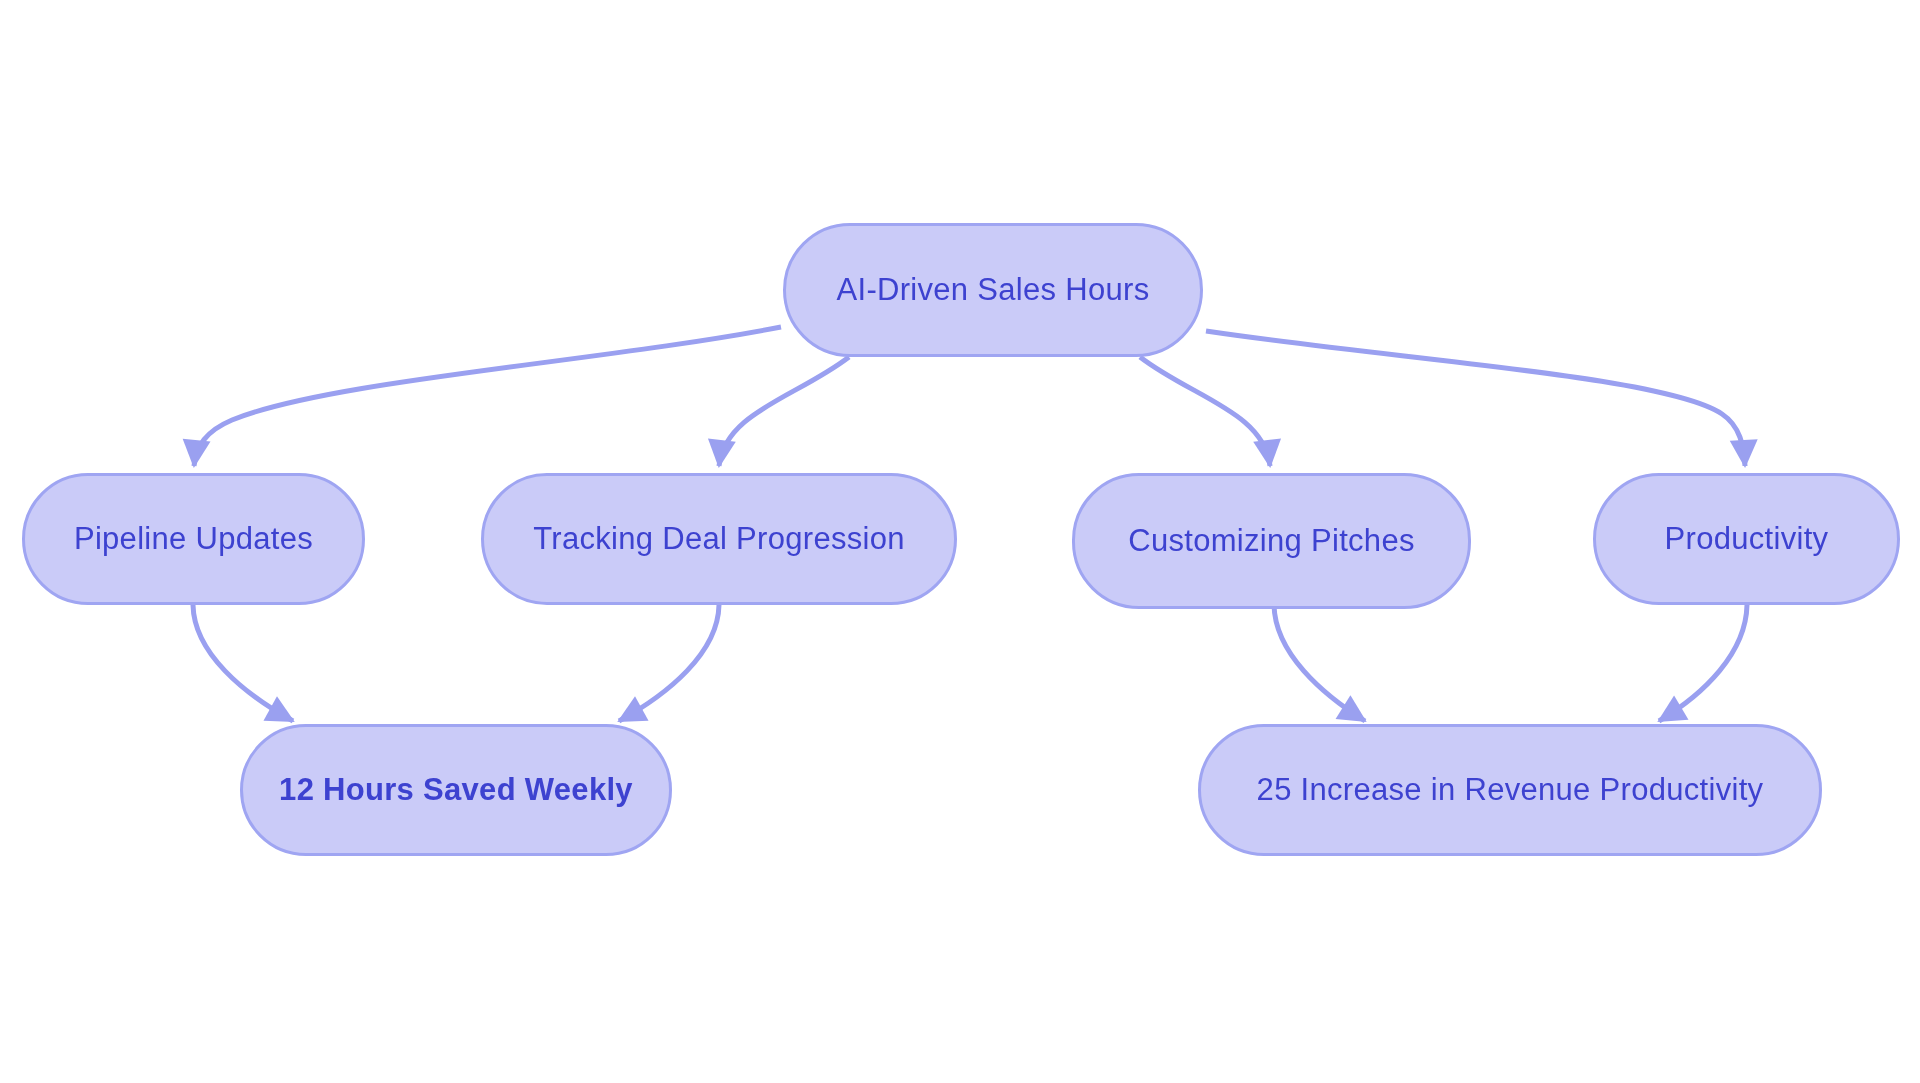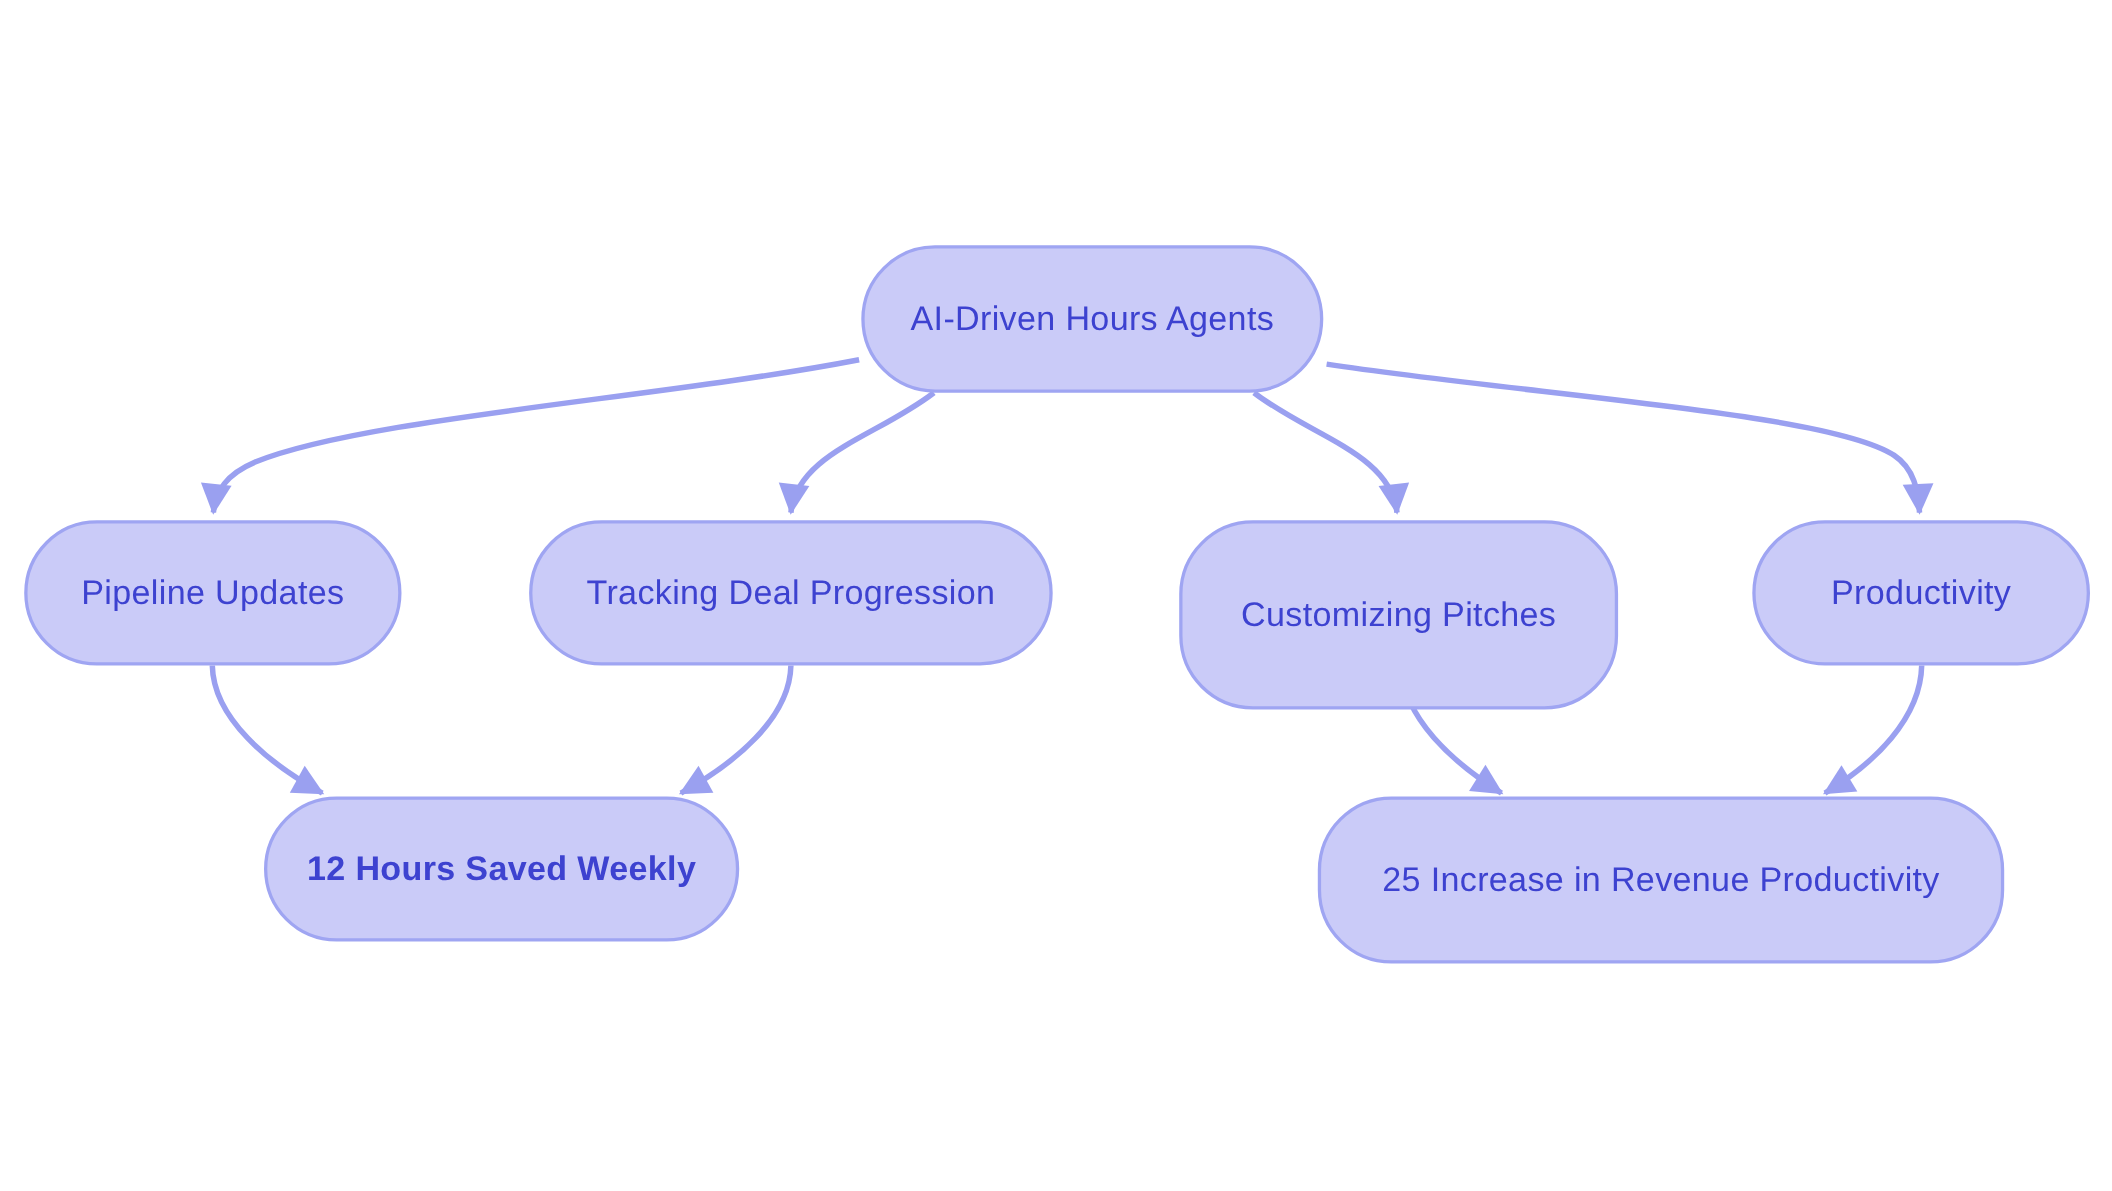--- a/index.html
+++ b/index.html
@@ -36,24 +36,24 @@
     font-size: 31px;
     letter-spacing: 0.3px;
     white-space: nowrap;
     text-align: center;
   }
   .node span { display: inline-block; }
 
   .node-root          { left: 783px;  top: 223px; width: 420px; height: 134px; }
   .node-pipeline      { left: 22px;   top: 473px; width: 343px; height: 132px; }
   .node-tracking      { left: 481px;  top: 473px; width: 476px; height: 132px; }
-  .node-customizing   { left: 1072px; top: 473px; width: 399px; height: 172px; }
+  .node-customizing   { left: 1072px; top: 473px; width: 399px; height: 136px; }
   .node-benchmarking  { left: 1593px; top: 473px; width: 307px; height: 132px; }
   .node-hours         { left: 240px;  top: 724px; width: 432px; height: 132px; font-weight: bold; }
-  .node-revenue       { left: 1198px; top: 724px; width: 624px; height: 152px; }
+  .node-revenue       { left: 1198px; top: 724px; width: 624px; height: 132px; }
 
   .edge {
     fill: none;
     stroke: #9aa0f0;
     stroke-width: 5;
   }
 </style>
 </head>
 <body>
 
@@ -69,21 +69,21 @@
     <path class="edge" d="M 849 357 C 797 397, 725 412, 719 466" marker-end="url(#arrowhead)"></path>
     <path class="edge" d="M 1140 357 C 1192 397, 1264 412, 1270 466" marker-end="url(#arrowhead)"></path>
     <path class="edge" d="M 1206 331 C 1400 360, 1665 376, 1722 414 C 1740 426, 1744 446, 1745 466" marker-end="url(#arrowhead)"></path>
     <path class="edge" d="M 193 605 C 194 653, 244 694, 293 721" marker-end="url(#arrowhead)"></path>
     <path class="edge" d="M 719 605 C 718 653, 668 694, 619 721" marker-end="url(#arrowhead)"></path>
     <path class="edge" d="M 1274 605 C 1275 653, 1322 694, 1365 721" marker-end="url(#arrowhead)"></path>
     <path class="edge" d="M 1747 605 C 1746 653, 1704 694, 1659 721" marker-end="url(#arrowhead)"></path>
   </svg>
 
   <div class="node node-root">
-    <span>AI-Driven Hours Agents</span>
+    <span>AI-Driven Sales Hours</span>
   </div>
 
   <div class="node node-tracking">
     <span>Tracking Deal Progression</span>
   </div>
 
   <div class="node node-pipeline">
     <span>Pipeline Updates</span>
   </div>
 

